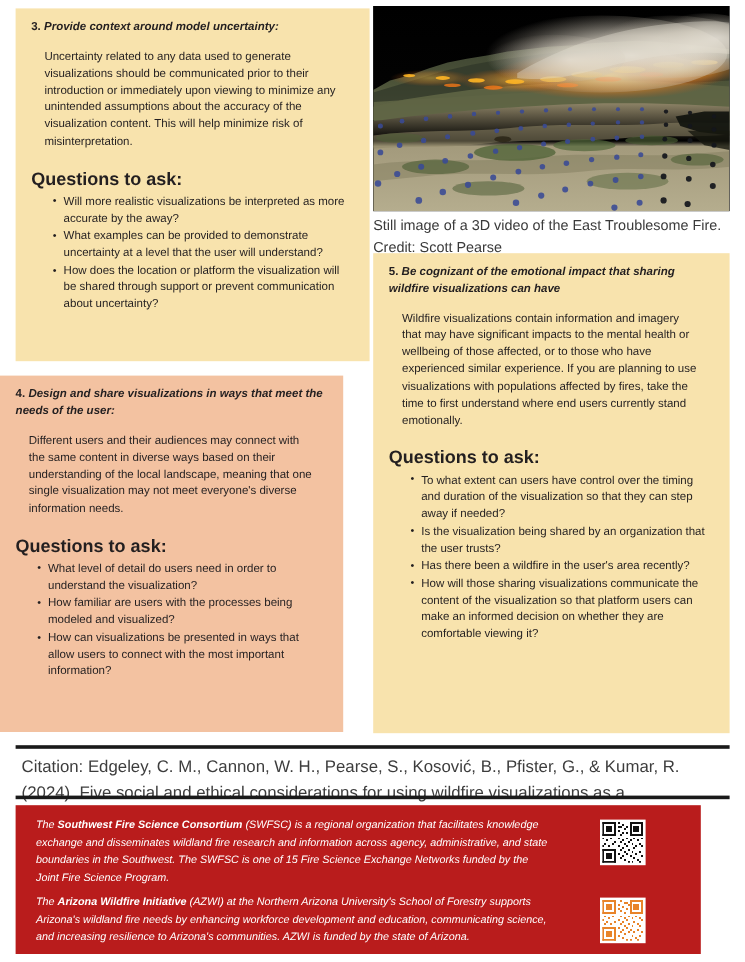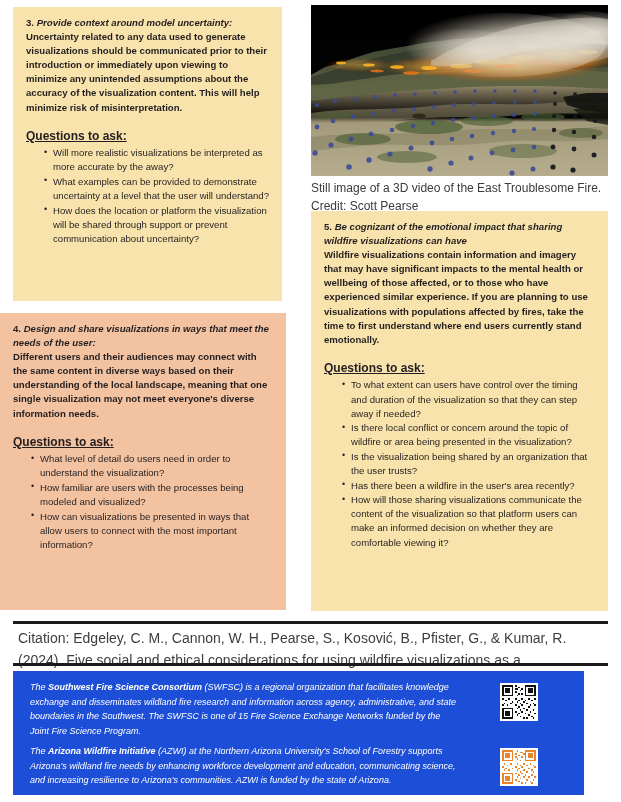--- a/index.html
+++ b/index.html
@@ -34,30 +34,28 @@
   }
   .p-heading .num {
     font-weight: bold;
     font-style: normal;
   }
   .p-heading .ttl {
     font-style: italic;
     font-weight: bold;
   }
   .p-body {
-    margin: 0;
+    margin: 11px;
     font-size: 9.6px;
     line-height: 1.47;
-    font-weight: bold;
   }
   .q-label {
     font-weight: bold;
     margin: 13px 0 1px 0;
-    font-size: 12px;
-    text-decoration: underline;
+    font-size: 15px;
   }
   ul.q-list {
     margin: 0;
     padding: 0 0 0 18px;
     list-style: none;
   }
   ul.q-list li {
     position: relative;
     margin: 0 0 0.5px 0;
     padding-left: 9px;
@@ -66,21 +64,21 @@
   }
   ul.q-list li::before {
     content: "\2022";
     position: absolute;
     left: 0;
     top: -0.5px;
     font-size: 9px;
   }
 
   
-  #panel-3 { left: 13px;  top: 7px;   width: 269px; height: 294px; }
+  #panel-3 { left: 13px;  top: 7px;   width: 295px; height: 294px; }
   #panel-4 { left: 0;  top: 313px; width: 286px; height: 297px; }
   #panel-5 { left: 311px; top: 211px; width: 297px; height: 400px; }
 
   
   #hero {
     position: absolute;
     left: 311px;
     top: 5px;
     width: 297px;
     height: 171px;
@@ -119,21 +117,21 @@
   }
   #citation i { font-style: italic; }
 
   
   #footer {
     position: absolute;
     left: 13px;
     top: 671px;
     width: 571px;
     height: 124px;
-    background: #1d4ed8;
+    background: #b91c1c;
   }
   .foot-block {
     position: absolute;
     color: #ffffff;
     font-style: italic;
     font-size: 9px;
     line-height: 1.62;
   }
   .foot-block b { font-weight: bold; font-style: italic; }
   #foot-1 { left: 17px; top: 9px;  width: 430px; }
@@ -363,21 +361,20 @@
 
 <div class="panel panel-yellow" id="panel-5">
   <p class="p-heading">
     <span class="num">5. </span>
     <span class="ttl">Be cognizant of the emotional impact that sharing wildfire visualizations can have</span>
   </p>
   <p class="p-body">Wildfire visualizations contain information and imagery that may have significant impacts to the mental health or wellbeing of those affected, or to those who have experienced similar experience. If you are planning to use visualizations with populations affected by fires, take the time to first understand where end users currently stand emotionally.</p>
   <p class="q-label">Questions to ask:</p>
   <ul class="q-list">
     <li>To what extent can users have control over the timing and duration of the visualization so that they can step away if needed?</li>
-    <li>Is there local conflict or concern around the topic of wildfire or area being presented in the visualization?</li>
     <li>Is the visualization being shared by an organization that the user trusts?</li>
     <li>Has there been a wildfire in the user's area recently?</li>
     <li>How will those sharing visualizations communicate the content of the visualization so that platform users can make an informed decision on whether they are comfortable viewing it?</li>
   </ul>
 </div>
 
 <div class="rule" id="rule-top"></div>
 <div id="citation">
   <span>Citation: Edgeley, C. M., Cannon, W. H., Pearse, S., Kosović, B., Pfister, G., &amp; Kumar, R. (2024). Five social and ethical considerations for using wildfire visualizations as a communication tool. </span><i>Fire Ecology, 20</i><span>(1), 45. </span><span>https://doi.org/10.1186/s42408-024-00278-8</span>
 </div>

